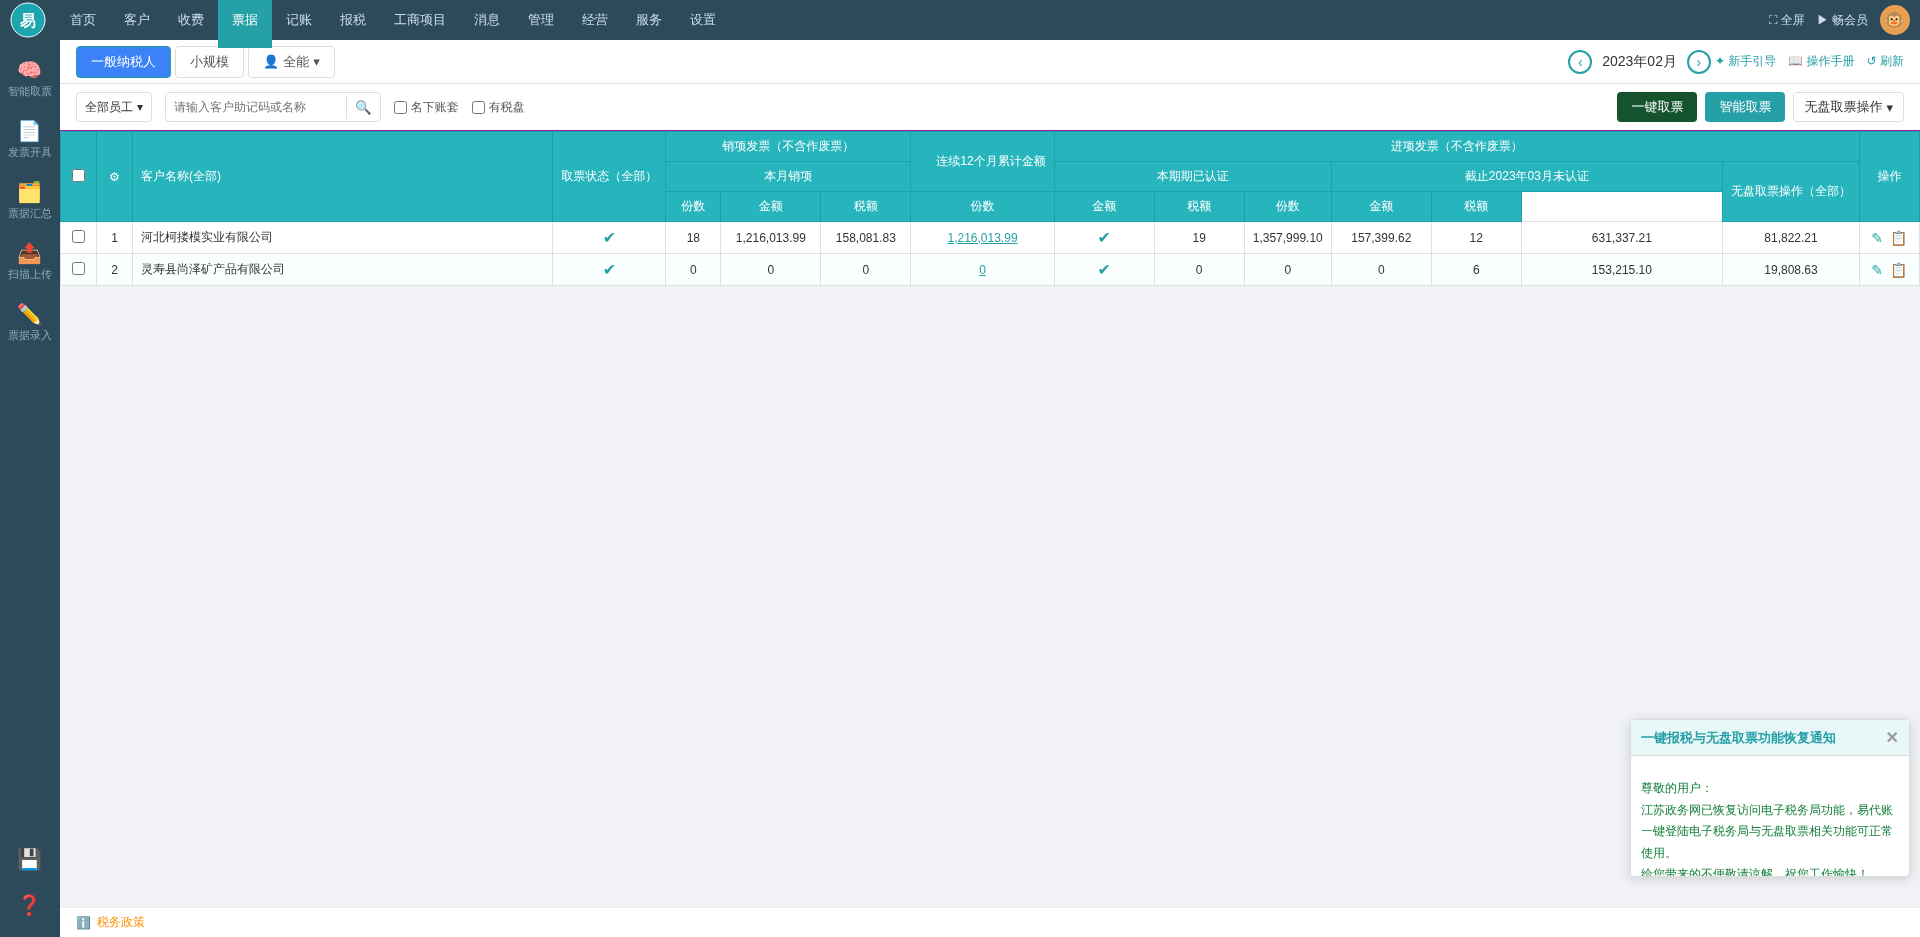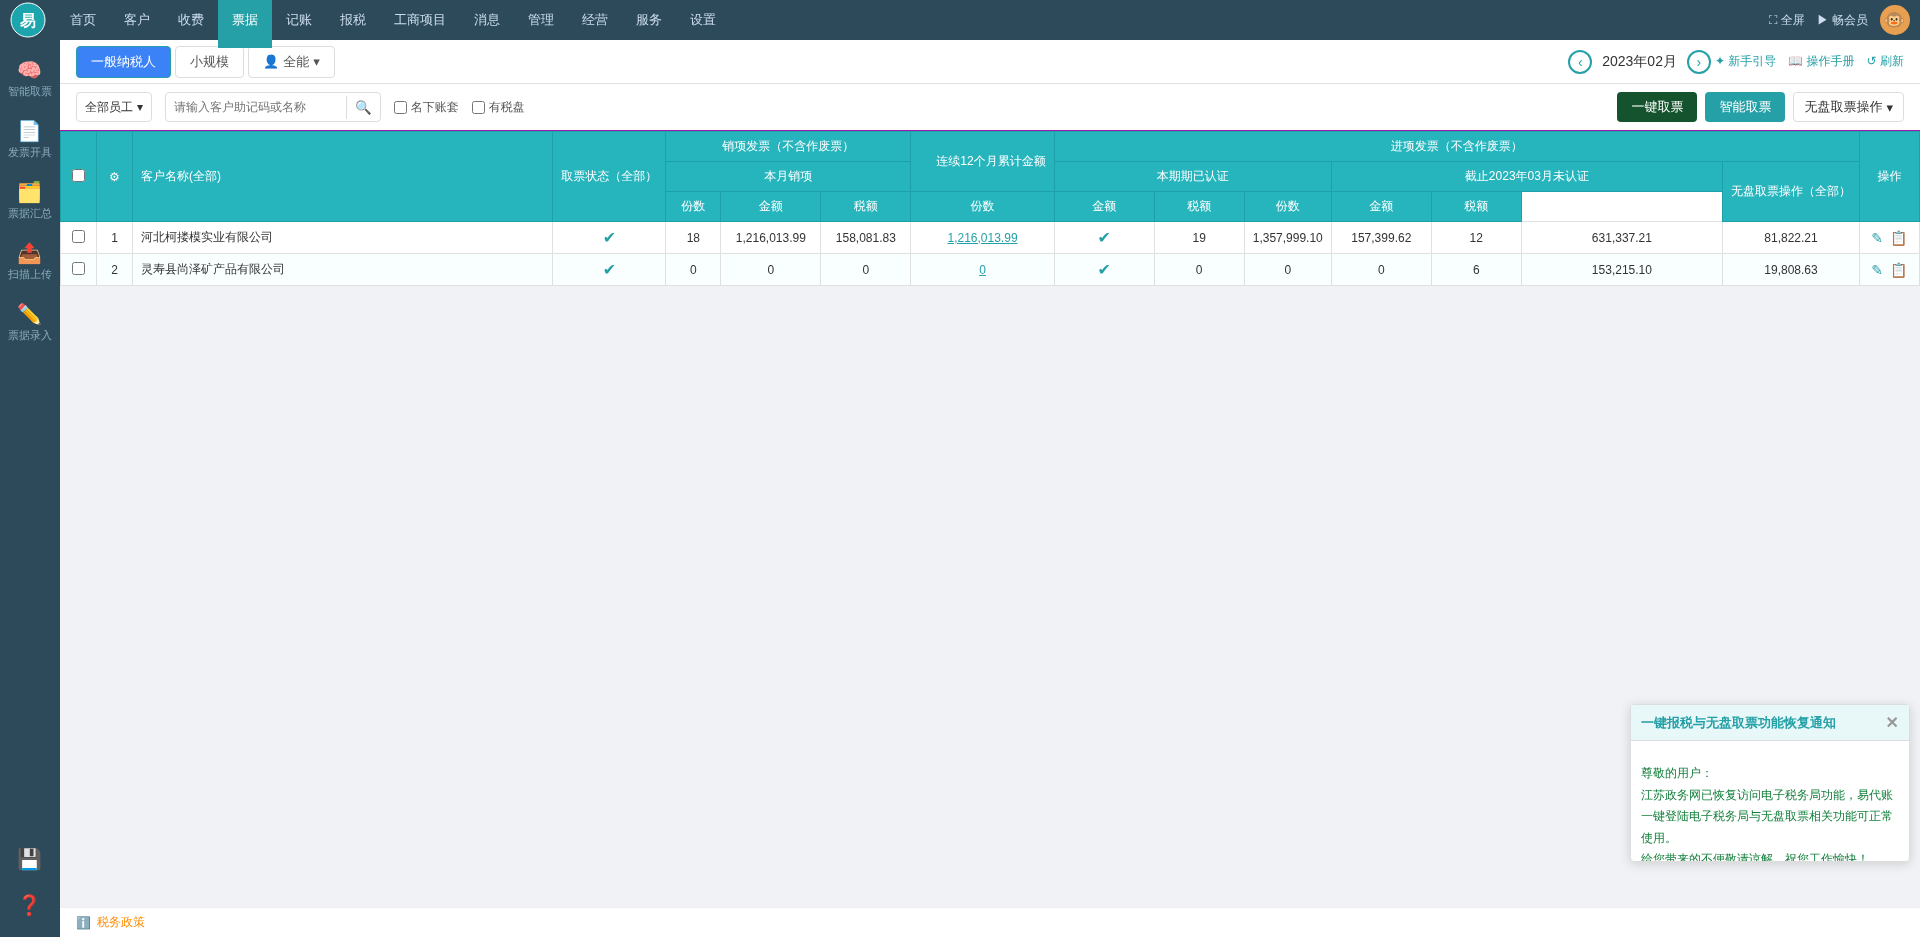--- a/index.html
+++ b/index.html
@@ -268,21 +268,21 @@
       color: #333;
     }
     tbody tr:nth-child(even) { background: #f9fefe; }
     .td-link { color: #26a0a7; text-decoration: underline; cursor: pointer; }
     .check-icon { color: #26a0a7; font-size: 16px; }
     .edit-icon, .detail-icon { color: #26a0a7; cursor: pointer; font-size: 14px; margin: 0 2px; }
 
     
     .notification-popup {
       position: fixed;
-      bottom: 75px;
+      bottom: 60px;
       right: 10px;
       width: 280px;
       background: #fff;
       border: 1px solid #ddd;
       border-radius: 4px;
       box-shadow: 0 2px 12px rgba(0,0,0,0.15);
       z-index: 100;
       font-size: 12px;
     }
     .notif-header {

